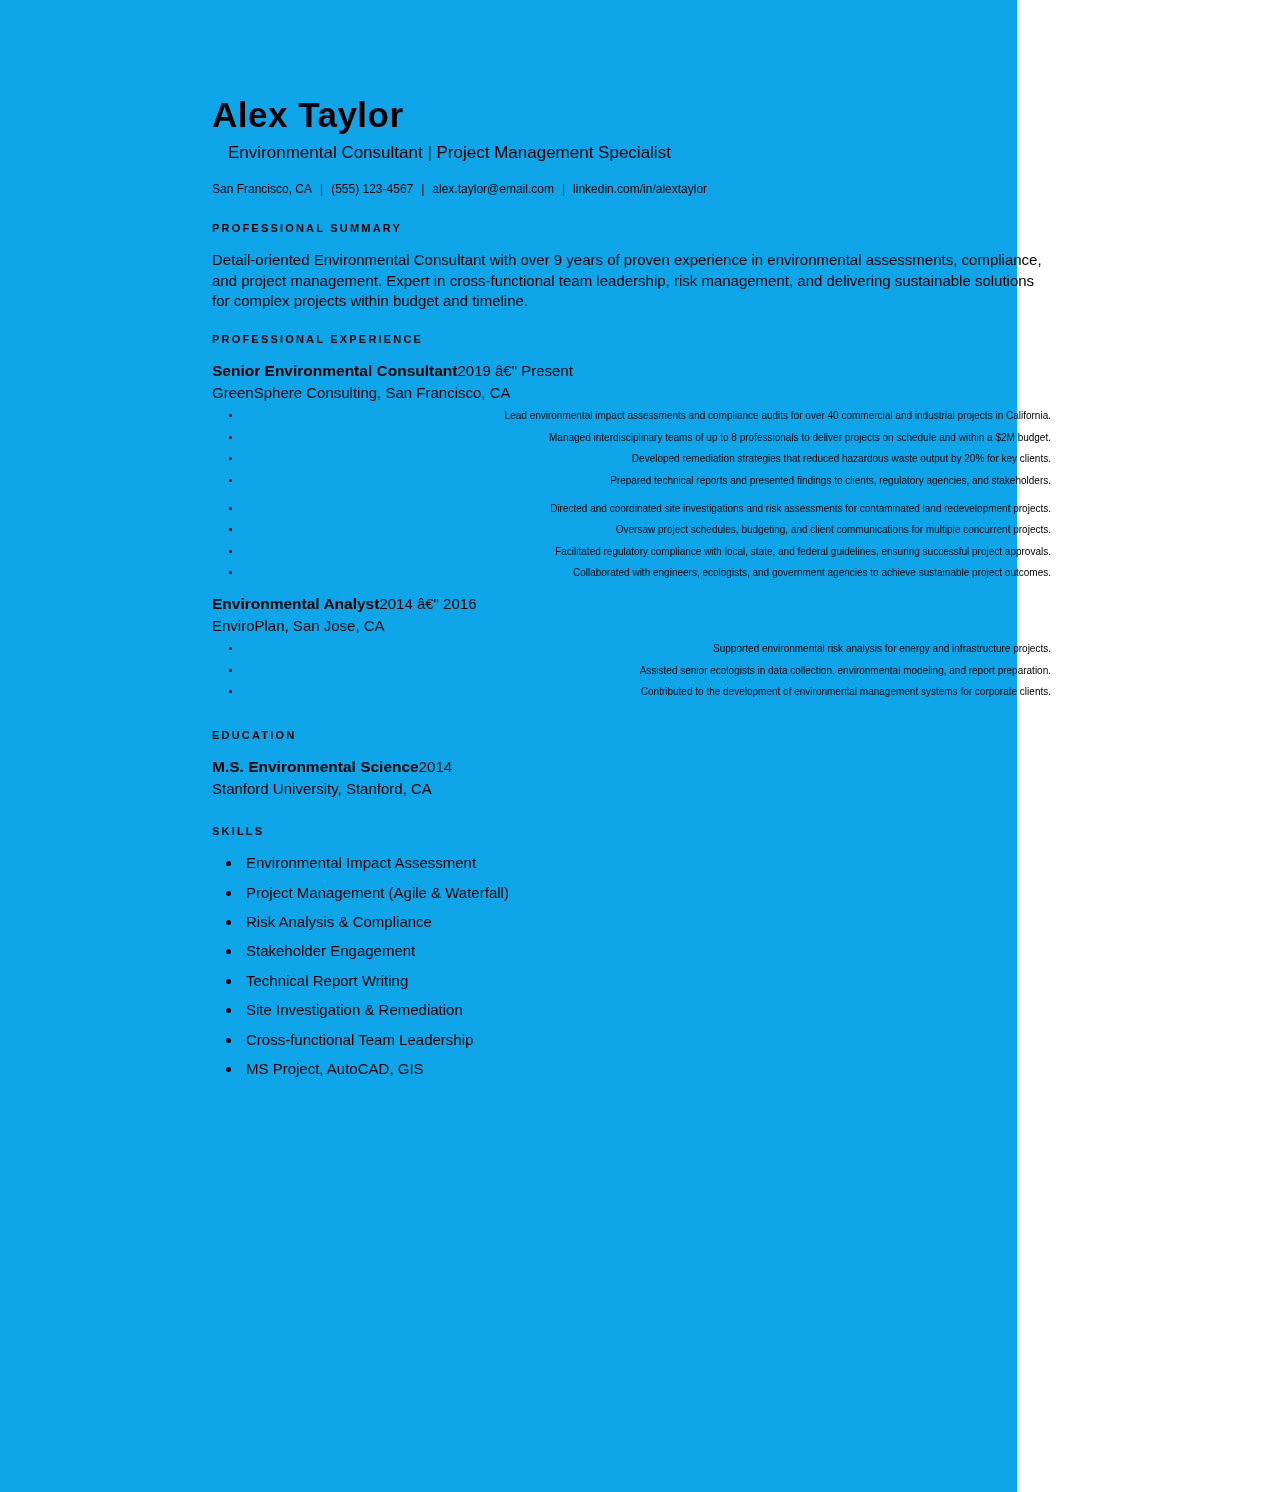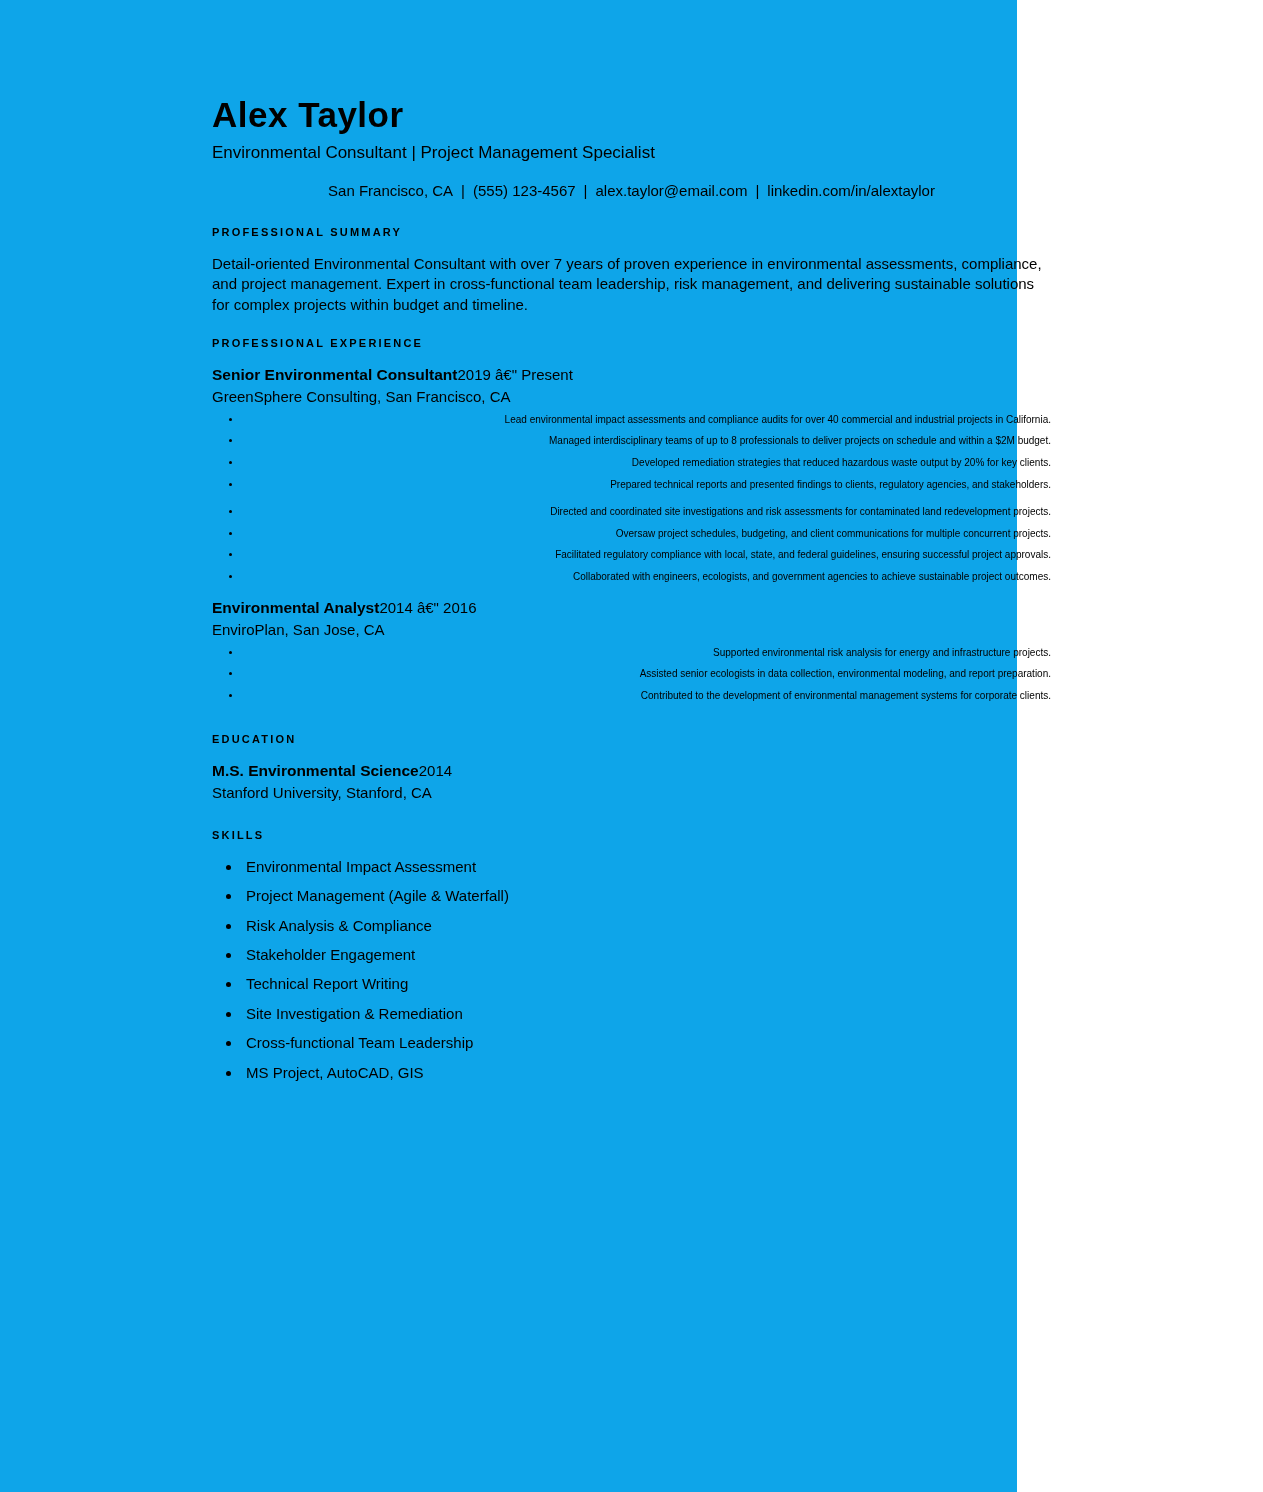--- a/index.html
+++ b/index.html
@@ -39,29 +39,28 @@
     font-weight: bold;
     letter-spacing: 0.5px;
     line-height: 1.12;
     margin: 0 0 9px 0;
   }
 
   .headline {
     font-size: 17px;
     font-weight: normal;
     line-height: 1.2;
-    margin: 0 0 18px 0;
+    margin: 0 0 18px 16px;
   }
 
   .contact {
-    font-size: 15px;
+    font-size: 12px;
     line-height: 1.2;
     margin: 0 0 26px 0;
     white-space: nowrap;
-    text-align: center;
   }
   .contact .sep {
     display: inline-block;
     padding: 0 8px;
   }
 
   .section-heading {
     font-size: 11px;
     font-weight: bold;
     letter-spacing: 2.2px;
@@ -147,21 +146,21 @@
     <div>
       <h1 class="name">Alex Taylor</h1>
       <div class="headline">Environmental Consultant | Project Management Specialist</div>
       <div class="contact">
         <span>San Francisco, CA</span><span class="sep">|</span><span>(555) 123-4567</span><span class="sep">|</span><span>alex.taylor@email.com</span><span class="sep">|</span><span>linkedin.com/in/alextaylor</span>
       </div>
     </div>
 
     <div class="section summary">
       <h2 class="section-heading">PROFESSIONAL SUMMARY</h2>
-      <p class="summary-text">Detail-oriented Environmental Consultant with over 7 years of proven experience in environmental assessments, compliance, and project management. Expert in cross-functional team leadership, risk management, and delivering sustainable solutions for complex projects within budget and timeline.</p>
+      <p class="summary-text">Detail-oriented Environmental Consultant with over 9 years of proven experience in environmental assessments, compliance, and project management. Expert in cross-functional team leadership, risk management, and delivering sustainable solutions for complex projects within budget and timeline.</p>
     </div>
 
     <div class="section experience">
       <h2 class="section-heading">PROFESSIONAL EXPERIENCE</h2>
 
       <div class="entry">
         <div class="entry-head">
           <span class="entry-title">Senior Environmental Consultant</span>
           <span class="entry-dates">2019 â€" Present</span>
         </div>

